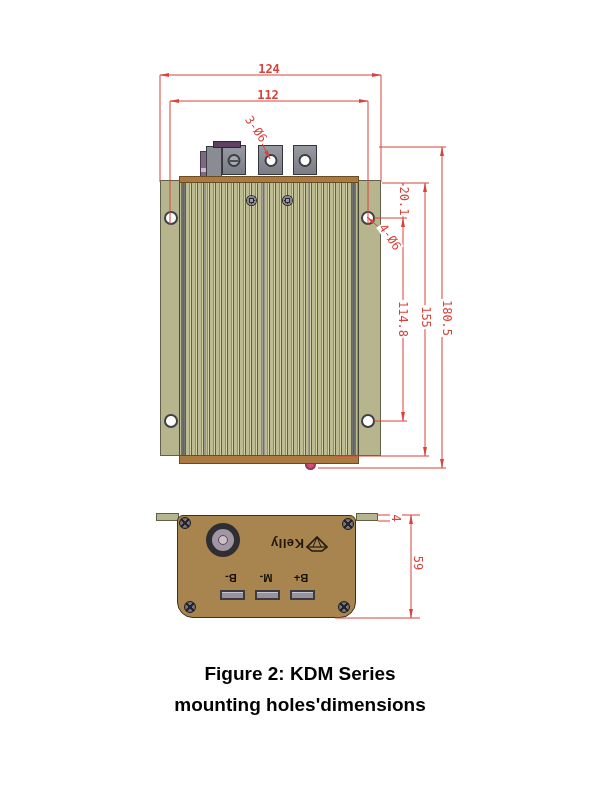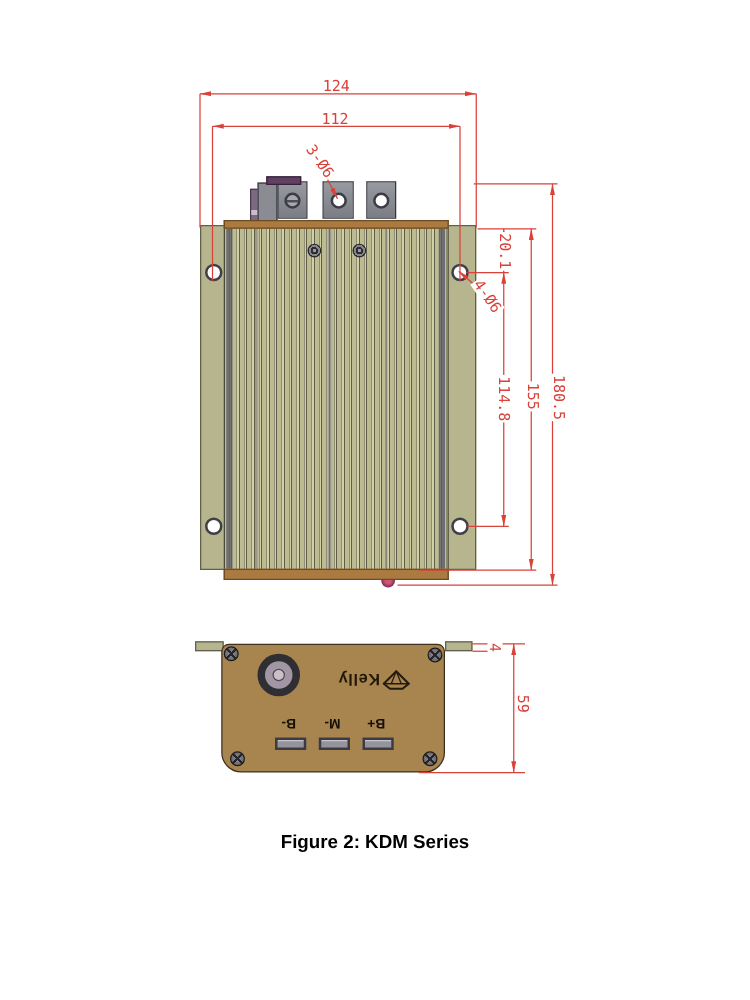--- a/index.html
+++ b/index.html
@@ -2,21 +2,21 @@
 <html><head>
 <meta charset="utf-8">
 <style>
   html,body{margin:0;padding:0;background:#fff;}
   #page{position:relative;width:600px;height:800px;background:#fff;overflow:hidden;
         font-family:"Liberation Sans",sans-serif;}
   .abs{position:absolute;box-sizing:border-box;}
   
   .dim{position:absolute;font-family:"DejaVu Sans Mono",monospace;font-size:12px;
        color:#d9423a;white-space:nowrap;z-index:7;line-height:12px;}
-  .dim.center{transform:translate(-50%,-50%);}
+  .dim.center{transform:translate(-50%,-50%);font-weight:bold;}
   .dim.vert{transform:translate(-50%,-50%) rotate(90deg);background:#fff;padding:0 1px;}
   .dim.diag{transform:translate(-50%,-50%) rotate(55deg);background:#fff;padding:0 1px;}
   
   .flange{background:#b6b58d;border:1px solid #60604a;}
   .fins{background:repeating-linear-gradient(90deg,
         #bcbb92 0px,#bcbb92 3px,#8e8d71 3px,#8e8d71 4px,
         #d2d1a6 4px,#d2d1a6 5px,#5e5e49 5px,#5e5e49 6px);
         border-left:1px solid #4a4a38;border-right:1px solid #4a4a38;}
   .band-dark{background:#5c5c66;opacity:.8;}
   .band-mid{background:#7c7c86;opacity:.55;}
@@ -37,21 +37,21 @@
                        radial-gradient(#8e8e94,#5a5a60);}
   .ring{border-radius:50%;z-index:3;}
   .kelly{display:flex;align-items:center;gap:2px;transform:rotate(180deg);z-index:4;}
   .kelly span{font-weight:bold;font-size:13px;letter-spacing:.5px;color:#201708;
       font-family:"Liberation Sans",sans-serif;}
   .term-label{position:absolute;width:24px;text-align:center;transform:rotate(180deg);
       font-weight:bold;font-size:11px;color:#151007;z-index:4;}
   .slot{background:#95949c;border:2px solid #3c3b43;box-shadow:inset 0 1px 0 #c6c5cc;z-index:4;}
   
   .caption{position:absolute;left:0;width:600px;text-align:center;font-weight:bold;
-      font-size:15px;color:#000;line-height:31px;}
+      font-size:19px;color:#000;line-height:31px;}
   svg.overlay{position:absolute;left:0;top:0;z-index:6;pointer-events:none;}
 </style>
 </head>
 <body>
 
 <div id="page">
 
   <div>
 
     <div class="abs" style="left:200px;top:151px;width:10px;height:27px;background:#7b6a80;border:1px solid #4a3850;z-index:3;">
@@ -171,15 +171,16 @@
   <span class="dim vert" style="left:404px;top:201px;">20.1</span>
   <span class="dim diag" style="left:390px;top:237px;">4-Ø6</span>
   <span class="dim vert" style="left:403px;top:319px;">114.8</span>
   <span class="dim vert" style="left:426px;top:317px;">155</span>
   <span class="dim vert" style="left:447px;top:318px;">180.5</span>
   <span class="dim vert" style="left:396px;top:518px;">4</span>
   <span class="dim vert" style="left:418px;top:563px;">59</span>
 
   <div class="caption" style="top:658px;">
     <div>Figure 2: KDM Series</div>
+    <div>mounting holes'dimensions</div>
   </div>
 
 </div>
 
 </body></html>

